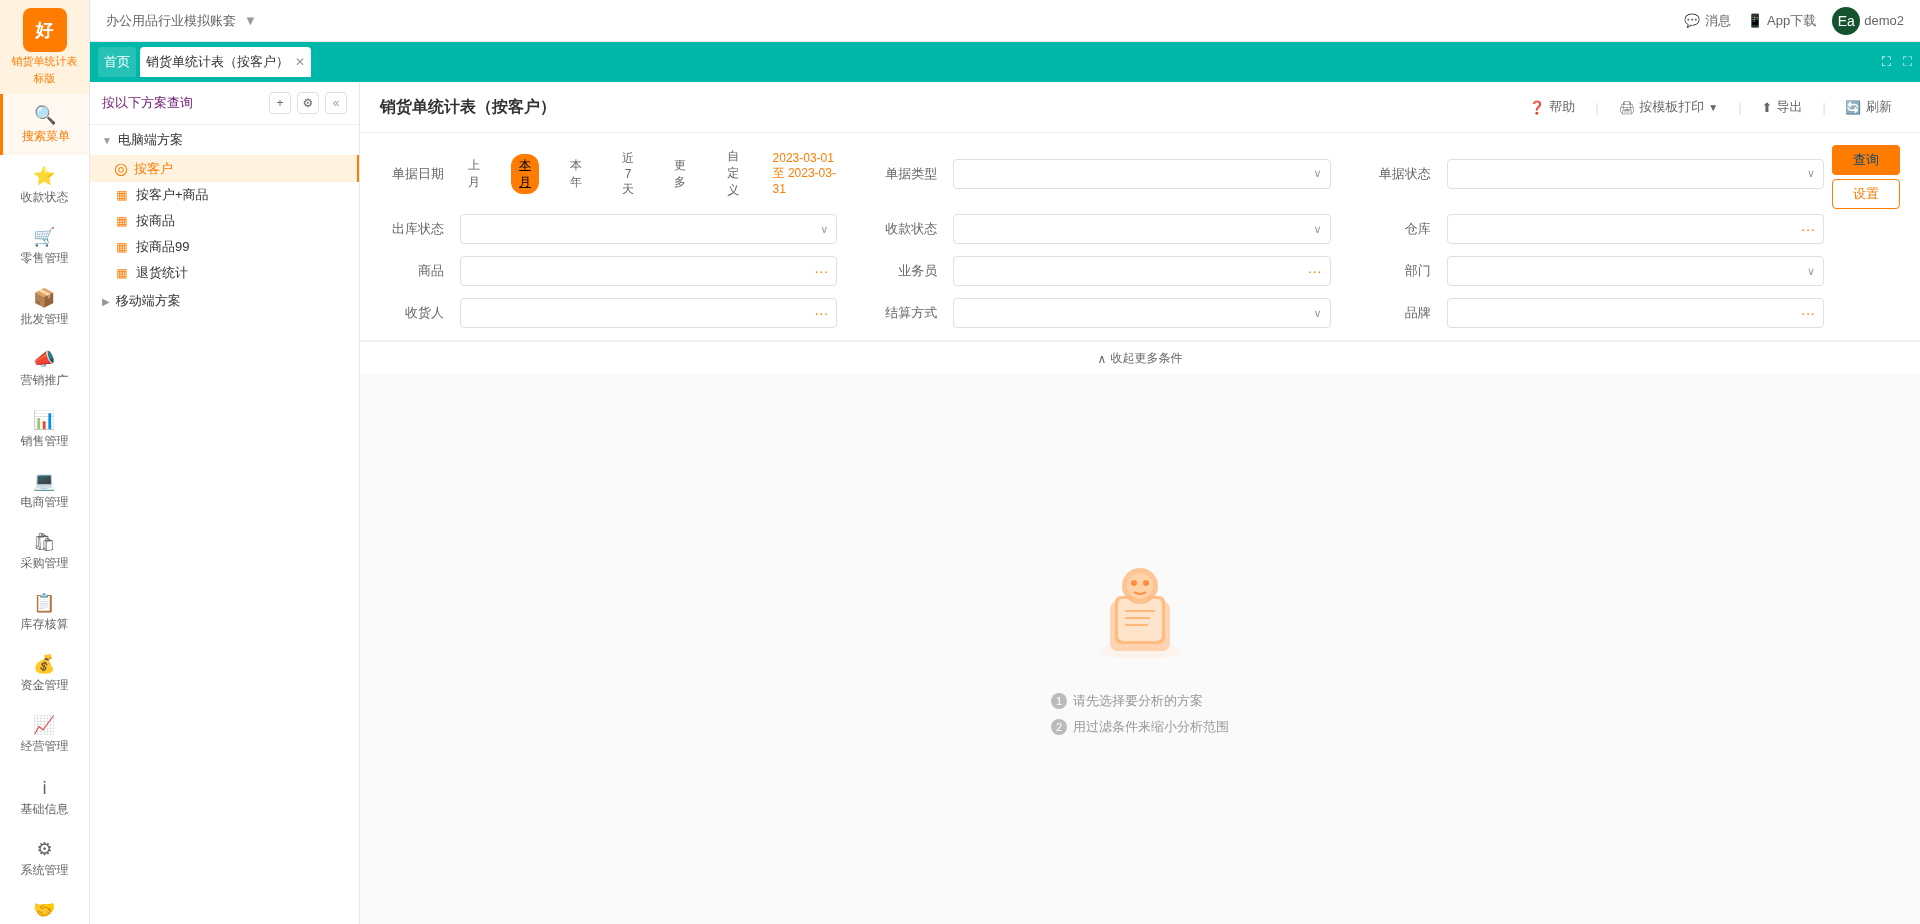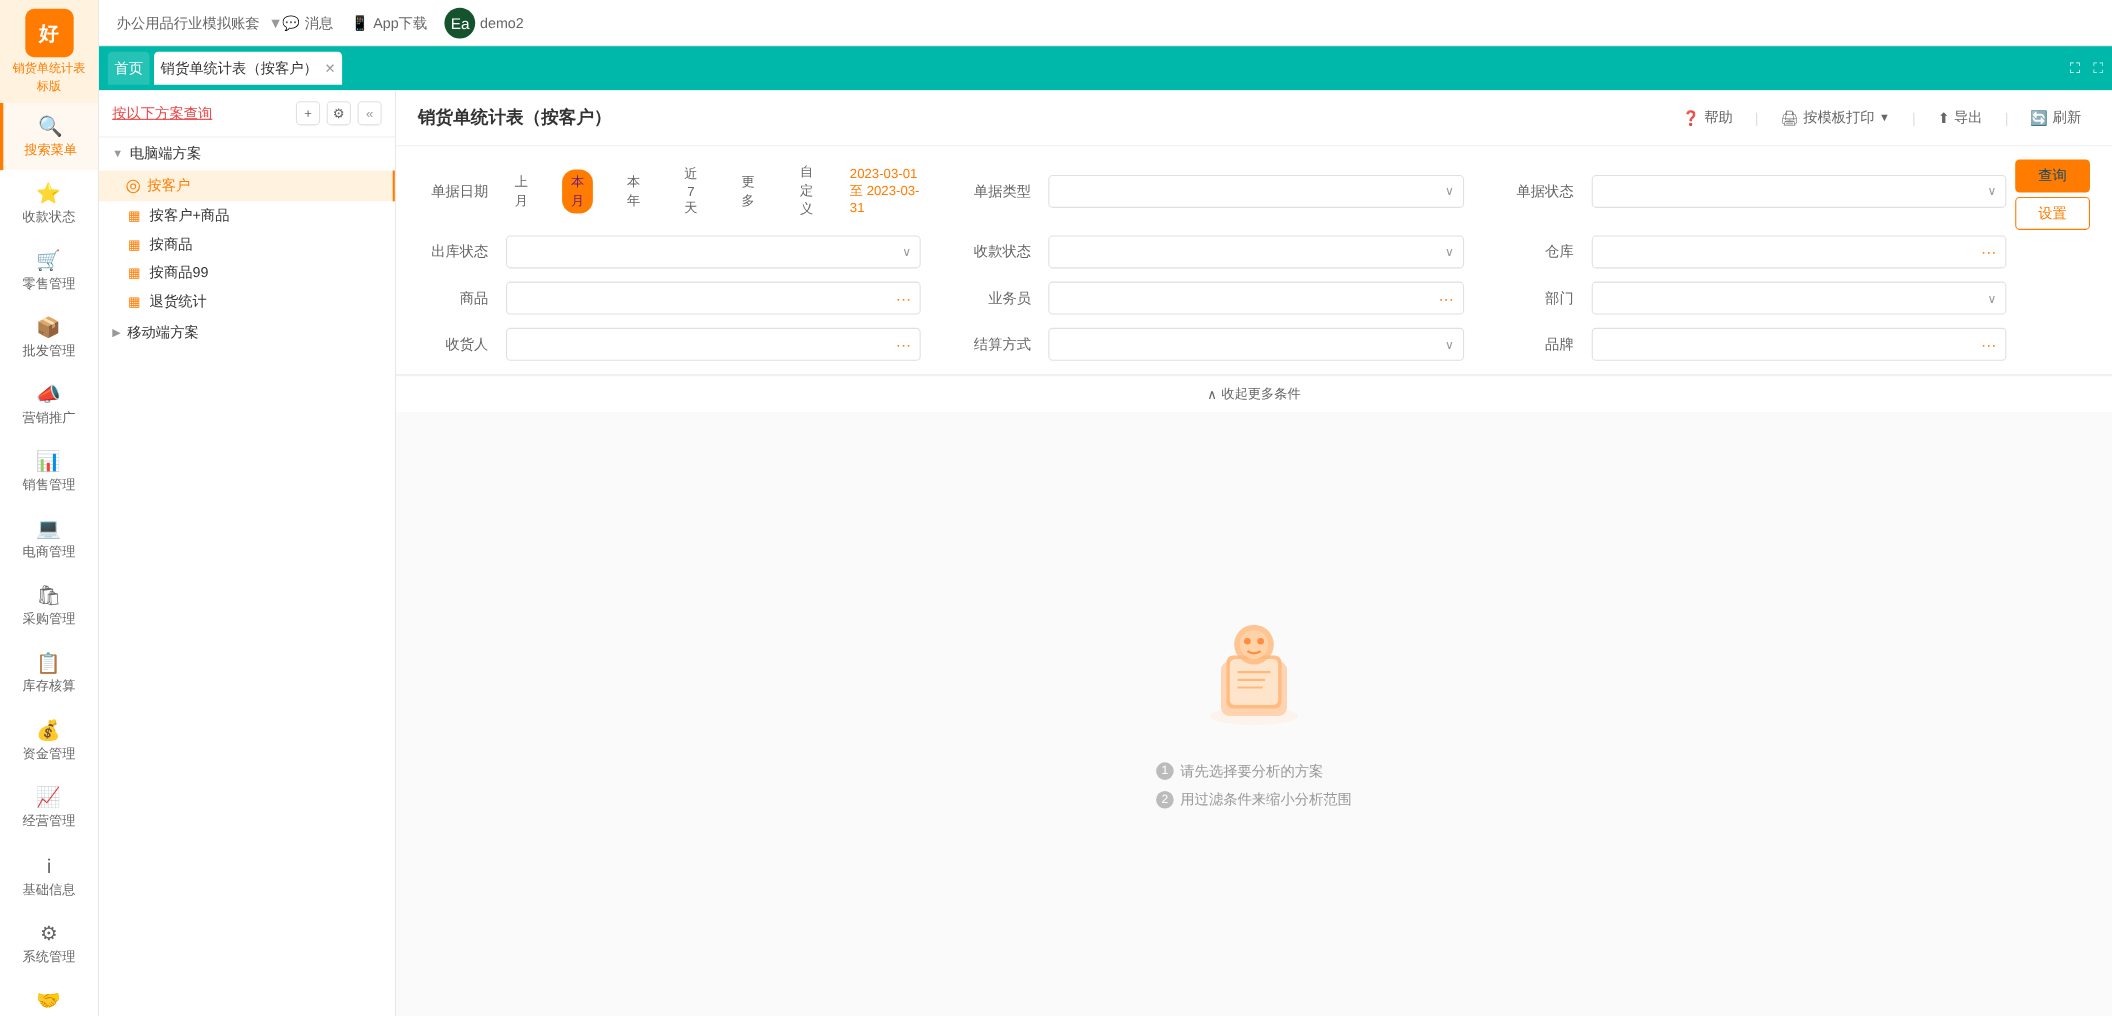--- a/index.html
+++ b/index.html
@@ -12,41 +12,41 @@
     .sidebar-logo-text { font-size: 11px; color: #ff7c00; margin-top: 2px; }
     .sidebar-nav { width: 100%; flex: 1; overflow-y: auto; }
     .sidebar-item { width: 100%; padding: 10px 4px; display: flex; flex-direction: column; align-items: center; cursor: pointer; color: #666; font-size: 12px; }
     .sidebar-item-icon { font-size: 18px; margin-bottom: 2px; }
     .sidebar-search { background: #fff8f0; color: #ff7c00; border-left: 3px solid #ff7c00; }
 
     
     .main { flex: 1; display: flex; flex-direction: column; height: 100vh; overflow: hidden; }
 
     
-    .top-header { height: 42px; background: #fff; display: flex; align-items: center; padding: 0 16px; border-bottom: 1px solid #e8e8e8; flex-shrink: 0; }
+    .top-header { height: 42px; background: #fff; display: flex; align-items: center; justify-content: space-between; padding: 0 16px; border-bottom: 1px solid #e8e8e8; flex-shrink: 0; }
     .top-header-left { display: flex; align-items: center; gap: 8px; color: #666; font-size: 13px; }
     .top-header-right { display: flex; align-items: center; gap: 16px; color: #666; font-size: 13px; }
     .top-header-right-item { display: flex; align-items: center; gap: 4px; cursor: pointer; }
     .avatar { width: 28px; height: 28px; border-radius: 50%; background: #14532d; display: flex; align-items: center; justify-content: center; color: white; font-size: 14px; overflow: hidden; }
 
     
     .tabs-bar { height: 40px; background: #00b8a9; display: flex; align-items: center; padding: 0 8px; gap: 4px; flex-shrink: 0; }
     .tab { padding: 6px 6px; border-radius: 4px 4px 0 0; cursor: pointer; font-size: 13px; display: flex; align-items: center; gap: 6px; color: rgba(255,255,255,0.8); }
     .tab.home { background: rgba(255,255,255,0.15); color: white; }
     .tab.active { background: #fff; color: #333; }
     .tab-close { font-size: 12px; color: #999; cursor: pointer; }
     .tab-expand { margin-left: auto; color: white; cursor: pointer; padding: 4px; }
 
     
     .content { flex: 1; display: flex; overflow: hidden; }
 
     
     .left-panel { width: 270px; background: #fff; border-right: 1px solid #e8e8e8; padding: 0; flex-shrink: 0; overflow-y: auto; }
     .left-panel-header { padding: 10px 12px; display: flex; align-items: center; justify-content: space-between; border-bottom: 1px solid #f0f0f0; }
-    .left-panel-title { font-size: 13px; color: #ef4444; font-weight: 500; text-decoration: underline; }
+    .left-panel-title { font-size: 13px; color: #701a75; font-weight: 500; }
     .left-panel-actions { display: flex; gap: 6px; }
     .left-panel-action { width: 22px; height: 22px; border-radius: 4px; border: 1px solid #e0e0e0; display: flex; align-items: center; justify-content: center; cursor: pointer; color: #666; font-size: 12px; }
     .left-panel-action.collapse { color: #999; }
     .tree-item { padding: 4px 12px; display: flex; align-items: center; gap: 6px; cursor: pointer; color: #333; font-size: 13px; }
     .tree-item.parent { color: #333; font-weight: 500; padding: 6px 12px; }
     .tree-item.active { background: #fff3e0; color: #ff7c00; border-right: 2px solid #ff7c00; }
     .tree-arrow { color: #999; font-size: 10px; }
     .tree-child { padding-left: 24px; }
     .tree-item-icon { width: 16px; height: 16px; display: flex; align-items: center; justify-content: center; font-size: 12px; color: #ff7c00; }
 
@@ -61,21 +61,21 @@
     .page-action-divider { color: #e0e0e0; }
 
     
     .filter-section { background: #fff; padding: 12px 20px; border-bottom: 1px solid #f0f0f0; flex-shrink: 0; }
     .filter-row { display: flex; align-items: center; margin-bottom: 12px; gap: 16px; }
     .filter-row:last-child { margin-bottom: 0; }
     .filter-label { width: 64px; color: #666; font-size: 13px; flex-shrink: 0; text-align: right; }
     .filter-control { flex: 1; min-width: 0; }
     .date-picker { display: flex; align-items: center; gap: 6px; }
     .date-btn { padding: 3px 8px; border-radius: 3px; cursor: pointer; font-size: 12px; color: #666; border: none; background: none; }
-    .date-btn.active { background: #ff7c00; color: #701a75; border-radius: 12px; }
+    .date-btn.active { background: #ff7c00; color: #000000; border-radius: 12px; text-decoration: underline; }
     .date-range-text { color: #ff7c00; font-size: 12px; }
     .filter-select { width: 100%; height: 30px; border: 1px solid #e0e0e0; border-radius: 4px; padding: 0 8px; font-size: 13px; color: #333; background: #fff; display: flex; align-items: center; justify-content: space-between; cursor: pointer; }
     .filter-select-arrow { color: #999; font-size: 11px; }
     .filter-select-dots { color: #ff7c00; font-size: 14px; cursor: pointer; }
     .filter-box { flex: 1; height: 30px; border: 1px solid #e0e0e0; border-radius: 4px; padding: 0 8px; font-size: 13px; color: #333; background: #fff; display: flex; align-items: center; justify-content: space-between; cursor: pointer; }
 
     
     .btn-primary { background: #ff7c00; color: #0c4a6e; border: none; border-radius: 4px; padding: 6px 20px; cursor: pointer; font-size: 13px; }
     .btn-secondary { background: #fff; color: #ff7c00; border: 1px solid #ff7c00; border-radius: 4px; padding: 5px 20px; cursor: pointer; font-size: 13px; }
     .query-btn-group { display: flex; flex-direction: column; gap: 4px; margin-left: 8px; }

